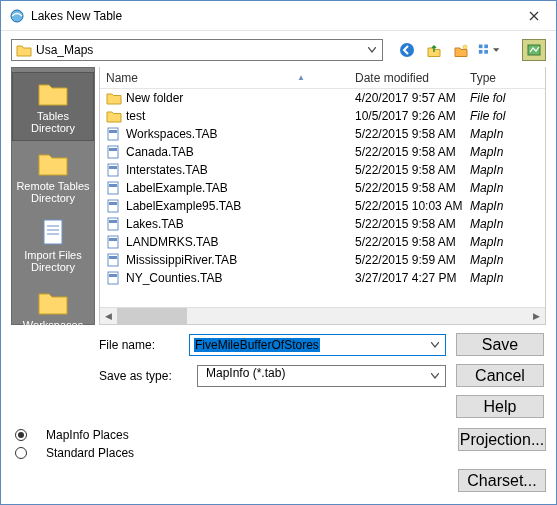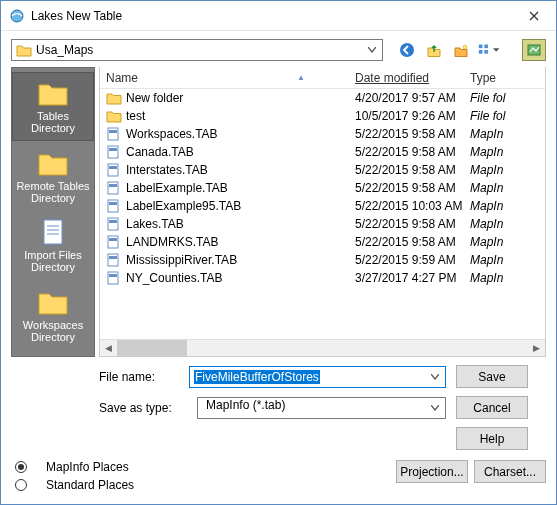--- a/index.html
+++ b/index.html
@@ -124,21 +124,21 @@
   .list-head {
     display: flex;
     font-size: 12px;
     color: #333;
     border-bottom: 1px solid #e5e5e5;
     height: 22px;
     align-items: center;
     background: #fff;
   }
   .col-name-h { width: 255px; padding-left: 6px; display:flex; align-items:center; gap:6px;}
-  .col-date-h { width: 115px; text-decoration: underline; }
+  .col-date-h { width: 115px; }
   .col-type-h { flex: 1; }
   .sort-arrow { font-size: 8px; color: #6a8fc7; margin-left: auto; margin-right: 50px;}
   .list-rows {
     flex: 1;
     overflow: hidden;
   }
   .row {
     display: flex;
     align-items: center;
     height: 18px;
@@ -180,21 +180,21 @@
     border: 1px solid #0078d7;
     height: 22px;
     padding: 0 4px;
     display: flex;
     align-items: center;
     background: #fff;
     position: relative;
   }
   .text-input .sel {
     background: #0078d7;
-    color: #ffffff;
+    color: #000000;
     padding: 0 1px;
   }
   .text-input .dd-arrow, .type-combo .dd-arrow {
     position: absolute; right: 2px; top: 0; bottom: 0;
     width: 16px; display:flex; align-items:center; justify-content:center;
     color:#555;
   }
   .type-combo {
     border: 1px solid #7a7a7a;
     height: 22px;
@@ -205,43 +205,43 @@
     background: #fff;
     margin-left: 8px;
   }
   .btn {
     height: 23px;
     border: 1px solid #adadad;
     background: #e1e1e1;
     display: flex;
     align-items: center;
     justify-content: center;
-    font-size: 12px;
+    font-size: 16px;
     padding: 0 4px;
     cursor: default;
-    width: 72px;
+    width: 88px;
   }
 
   .bottom-area {
     padding: 6px 10px 12px 14px;
     display: flex;
     align-items: flex-start;
     gap: 12px;
   }
   .radios { display:flex; flex-direction:column; gap:4px; font-size:12px; }
   .radio { display:flex; align-items:center; gap:19px; }
   .radio .ring {
     width:12px; height:12px; border-radius:50%;
     border:1px solid #333; display:flex; align-items:center; justify-content:center;
     background:#fff;
   }
   .radio .dot { width:6px; height:6px; border-radius:50%; background:#333; }
   .right-btns {
     margin-left: auto;
-    display: flex; flex-direction: row; gap: 6px;
+    display: flex; flex-direction: column; gap: 18px;
   }
 </style>
 </head>
 <body>
 
 <div class="window">
 
   <div class="titlebar">
     <span class="app-icon">
       <svg viewBox="0 0 16 16" width="16" height="16">

